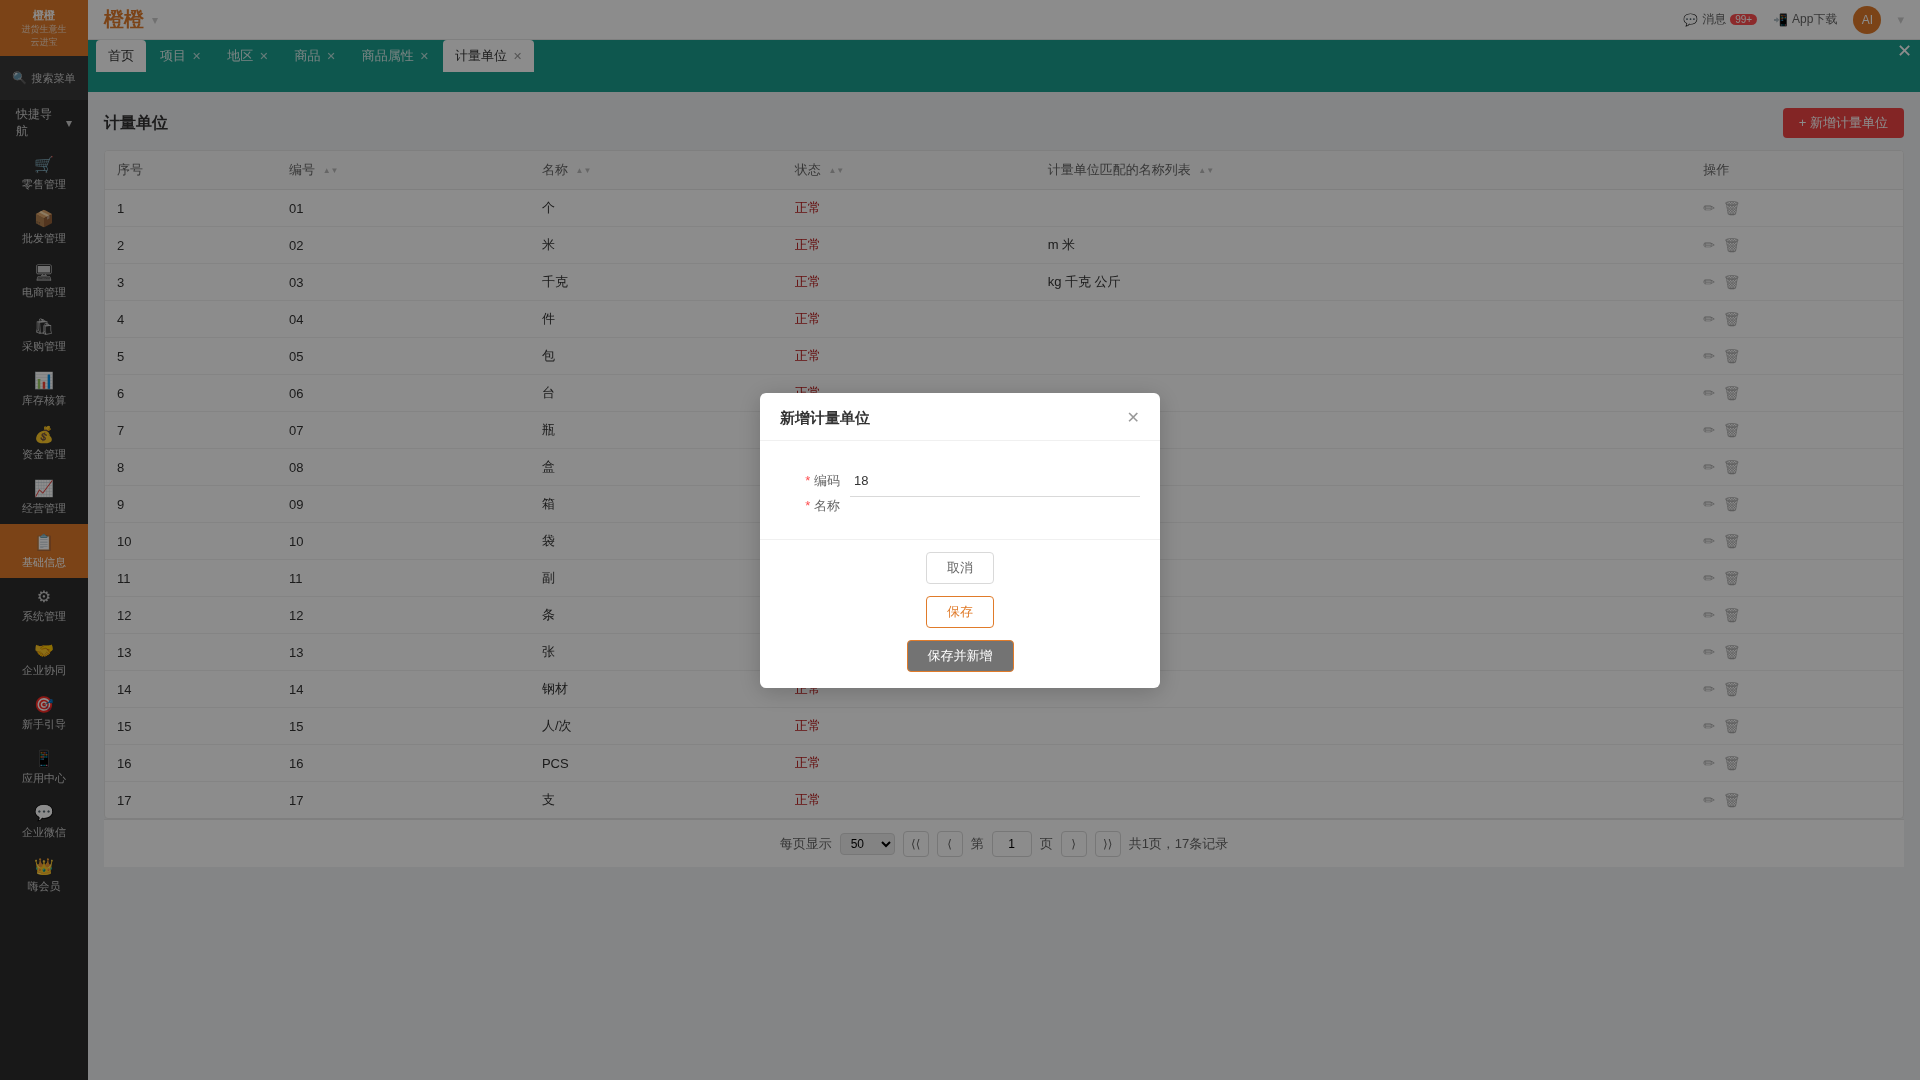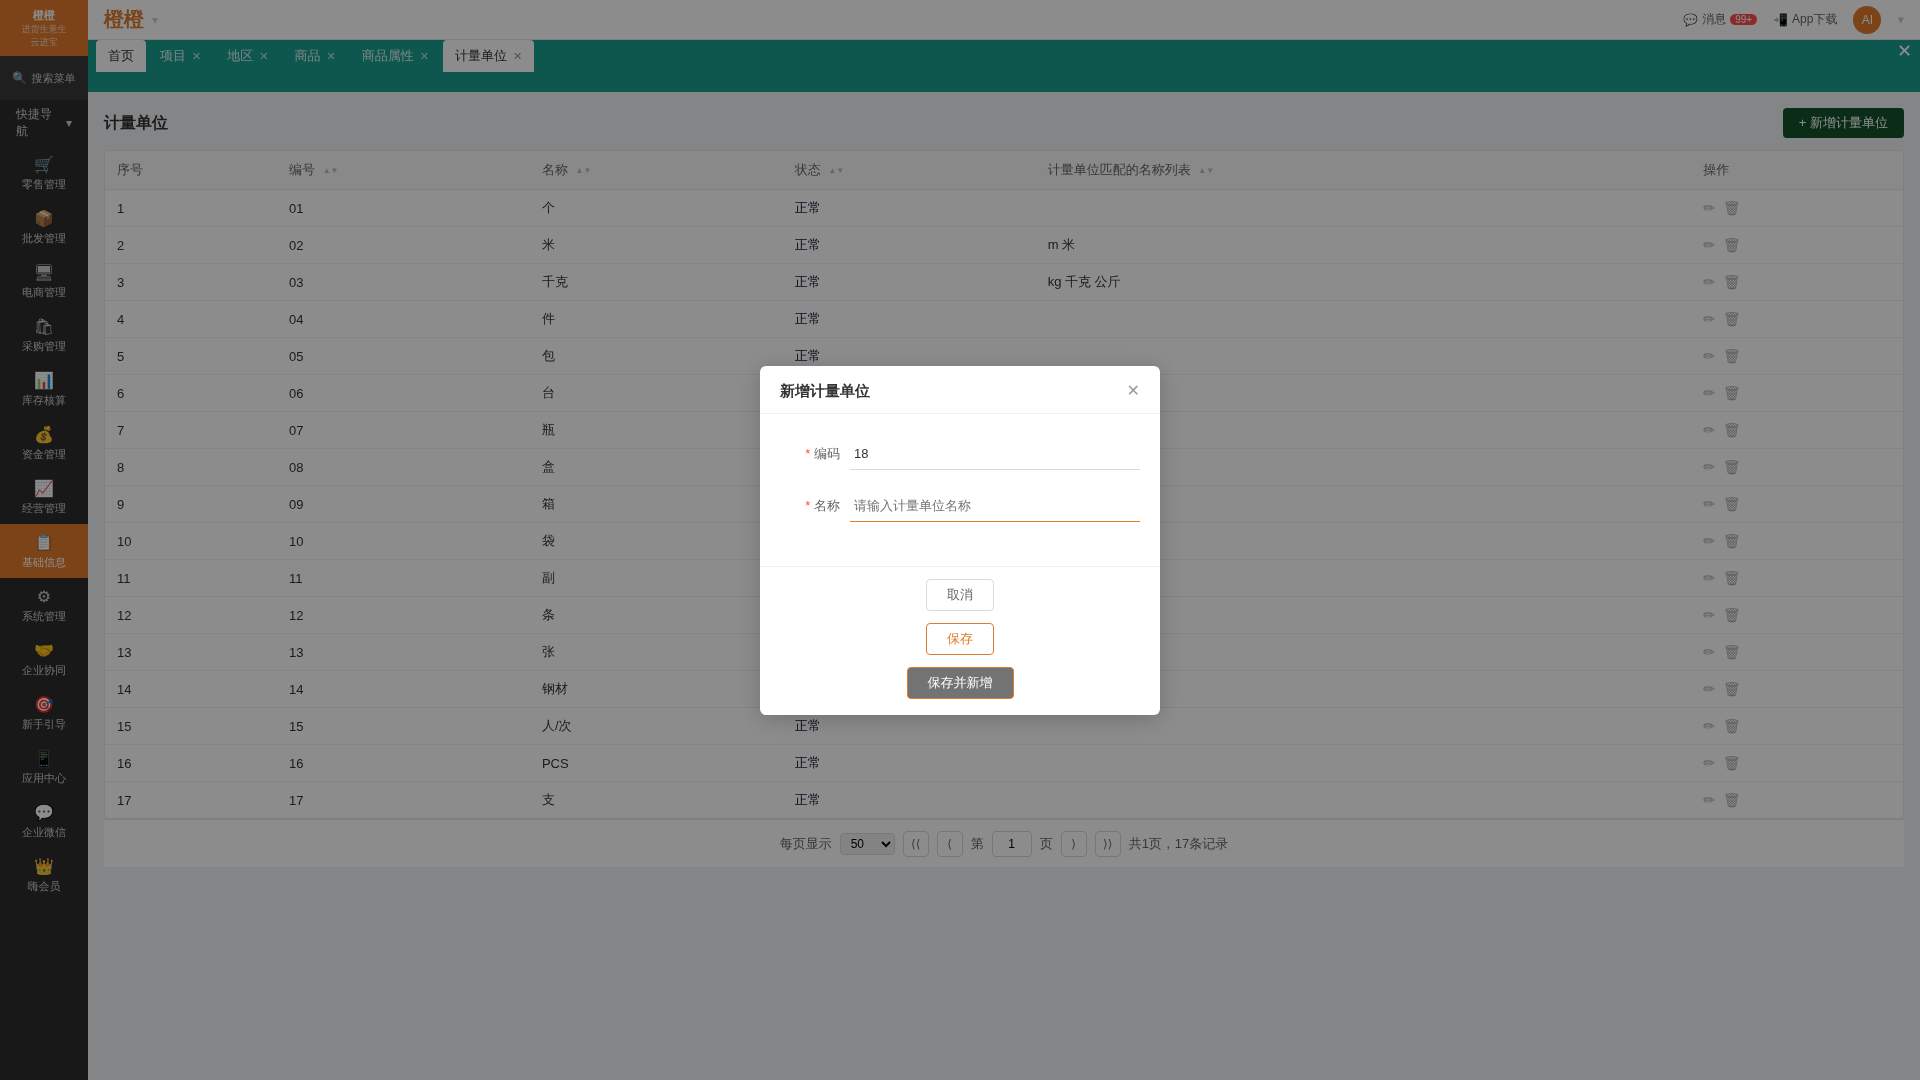--- a/index.html
+++ b/index.html
@@ -37,49 +37,49 @@
     .tab { height: 32px; padding: 0 12px; border-radius: 4px 4px 0 0; display: flex; align-items: center; gap: 6px; cursor: pointer; font-size: 13px; color: rgba(255,255,255,0.85); }
     .tab.active { background: white; color: #333; }
     .tab-close { font-size: 11px; color: rgba(255,255,255,0.7); cursor: pointer; line-height: 1; }
     .tab.active .tab-close { color: #999; }
     .tabs-close-all { position: absolute; right: 8px; color: white; font-size: 18px; cursor: pointer; }
 
     
     .content-area { flex: 1; background: #f0f2f5; padding: 16px; overflow: auto; position: relative; }
     .page-header { display: flex; align-items: center; justify-content: space-between; margin-bottom: 12px; }
     .page-title { font-size: 16px; font-weight: bold; color: #333; }
-    .add-btn { background: #14532d; color: white; border: none; padding: 6px 16px; border-radius: 4px; cursor: pointer; font-size: 13px; }
+    .add-btn { background: #ef4444; color: white; border: none; padding: 6px 16px; border-radius: 4px; cursor: pointer; font-size: 13px; }
 
     
     .table-wrapper { background: white; border-radius: 4px; overflow: hidden; border: 1px solid #e8e8e8; }
     table { width: 100%; border-collapse: collapse; font-size: 13px; }
     thead tr { background: #fafafa; }
     thead th { padding: 10px 12px; text-align: left; color: #666; font-weight: normal; border-bottom: 1px solid #e8e8e8; white-space: nowrap; }
     tbody tr { border-bottom: 1px solid #f0f0f0; }
     tbody tr:last-child { border-bottom: none; }
     tbody td { padding: 9px 12px; color: #333; }
-    .status-normal { color: #0f172a; text-align: center; }
+    .status-normal { color: #b91c1c; text-align: center; }
     .action-icons { display: flex; gap: 8px; }
     .action-icon { color: #aaa; cursor: pointer; font-size: 14px; }
     .sort-icon { display: inline-flex; flex-direction: column; margin-left: 4px; font-size: 8px; color: #bbb; vertical-align: middle; line-height: 1; }
 
     
     .pagination-bar { height: 48px; background: white; border-top: 1px solid #e8e8e8; display: flex; align-items: center; justify-content: center; padding: 0 16px; gap: 8px; font-size: 13px; color: #666; }
     .pagination-select { border: 1px solid #d9d9d9; border-radius: 4px; padding: 2px 6px; font-size: 12px; }
     .pagination-btn { width: 26px; height: 26px; border: 1px solid #d9d9d9; border-radius: 4px; background: white; cursor: pointer; display: flex; align-items: center; justify-content: center; font-size: 12px; color: #666; }
     .page-input { width: 40px; height: 26px; border: 1px solid #d9d9d9; border-radius: 4px; text-align: center; font-size: 12px; }
 
     
     .modal-overlay { position: fixed; top: 0; left: 0; width: 1920px; height: 1080px; background: rgba(0,0,0,0.45); display: flex; align-items: center; justify-content: center; z-index: 1000; }
     .modal { background: white; border-radius: 6px; width: 400px; box-shadow: 0 4px 24px rgba(0,0,0,0.2); }
     .modal-header { padding: 16px 20px 12px; display: flex; align-items: center; justify-content: space-between; border-bottom: 1px solid #f0f0f0; }
     .modal-title { font-size: 15px; font-weight: bold; color: #333; }
     .modal-close { color: #999; cursor: pointer; font-size: 16px; line-height: 1; }
     .modal-body { padding: 24px 20px; }
-    .form-item { display: flex; align-items: center; margin-bottom: 20px; }
+    .form-item { display: flex; align-items: center; }
     .form-label { width: 60px; text-align: right; margin-right: 10px; font-size: 13px; color: #666; flex-shrink: 0; }
     .form-label::before { content: '* '; color: #ff4d4f; }
     .form-input { flex: 1; height: 32px; border: none; border-bottom: 1px solid #d9d9d9; outline: none; font-size: 13px; padding: 0 4px; color: #333; }
     .form-input.focused { border-bottom-color: #e07b2a; }
     .modal-footer { padding: 12px 20px 16px; display: flex; align-items: center; justify-content: center; gap: 12px; border-top: 1px solid #f0f0f0; flex-direction: column; }
     .btn-cancel { padding: 6px 20px; border: 1px solid #d9d9d9; border-radius: 4px; background: white; color: #666; cursor: pointer; font-size: 13px; }
     .btn-save { padding: 6px 20px; border: 1px solid #e07b2a; border-radius: 4px; background: white; color: #e07b2a; cursor: pointer; font-size: 13px; }
     .btn-save-new { padding: 6px 20px; border: 1px solid #e07b2a; border-radius: 4px; background: #737373; color: white; cursor: pointer; font-size: 13px; }
 
     
@@ -500,21 +500,20 @@
       <span class="modal-title">新增计量单位</span>
       <span class="modal-close">✕</span>
     </div>
     <div class="modal-body">
       <div class="form-item">
         <span class="form-label">编码</span>
         <input class="form-input" type="text" value="18" style="">
       </div>
       <div class="form-item">
         <span class="form-label">名称</span>
-        <input class="form-input focused" type="text" placeholder="请输入计量单位名称" style="">
       </div>
     </div>
     <div class="modal-footer">
       <button class="btn-cancel">取消</button>
       <button class="btn-save">保存</button>
       <button class="btn-save-new">保存并新增</button>
     </div>
   </div>
 </div>
 

